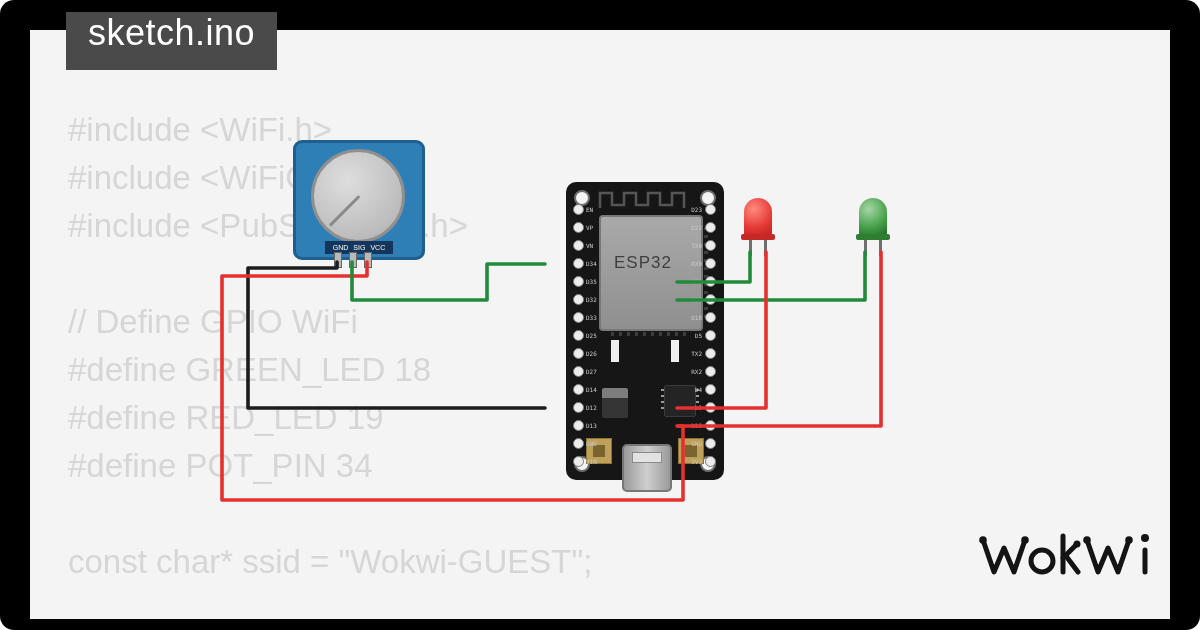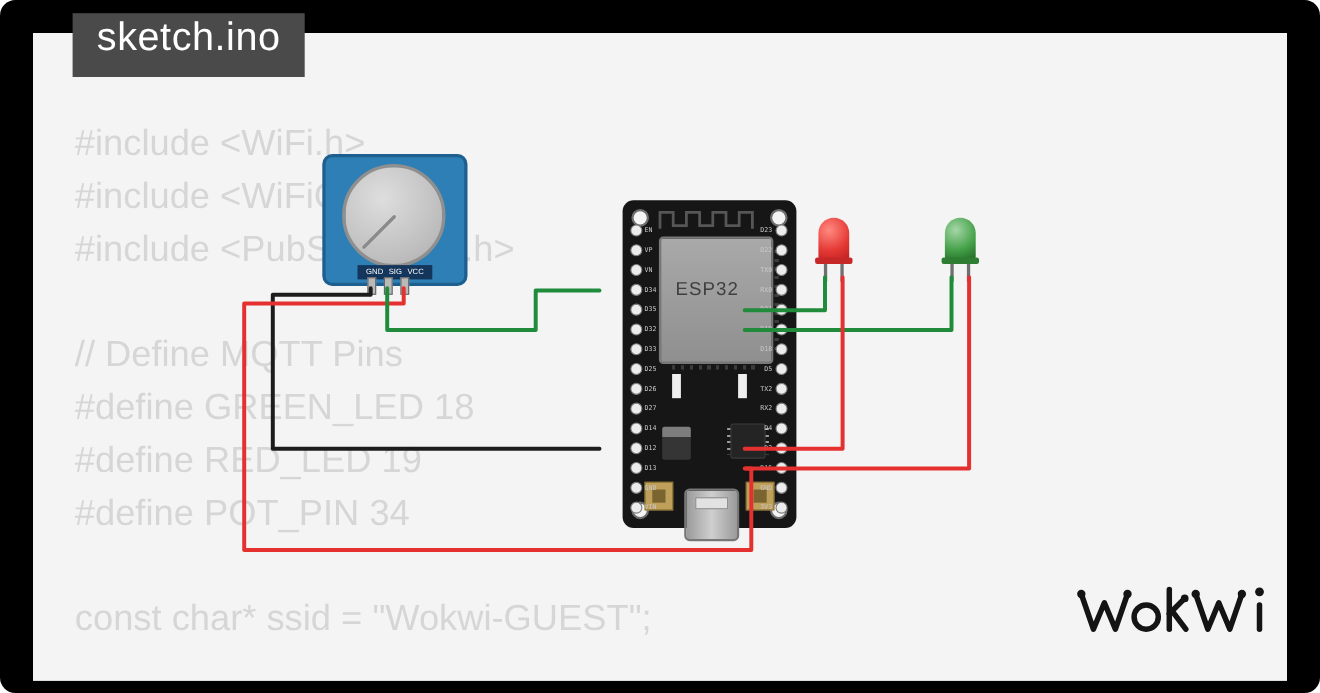--- a/index.html
+++ b/index.html
@@ -82,21 +82,21 @@
 <div class="stage">
   <div class="frame"></div>
 
   <div class="canvas">
 
     <div class="code" style="color: rgb(214, 214, 214);">
         <div class="code-line">#include &lt;WiFi.h&gt;</div>
         <div class="code-line">#include &lt;WiFiClient.h&gt;</div>
         <div class="code-line">#include &lt;PubSubClient.h&gt;</div>
         <div class="code-line"></div>
-        <div class="code-line">// Define MQTT Pins</div>
+        <div class="code-line">// Define GPIO WiFi</div>
         <div class="code-line">#define GREEN_LED 18</div>
         <div class="code-line">#define RED_LED 19</div>
         <div class="code-line">#define POT_PIN 34</div>
         <div class="code-line"></div>
         <div class="code-line">const char* ssid = "Wokwi-GUEST";</div>
       </div>
 
     <svg id="wires">
         <polyline points="307,232 307,238 218,238 218,378 515,378" stroke="#1c1c1c"></polyline>
         <polyline points="337,232 337,246 192,246 192,470 653,470 653,396 648,396" stroke="#e53030"></polyline>

